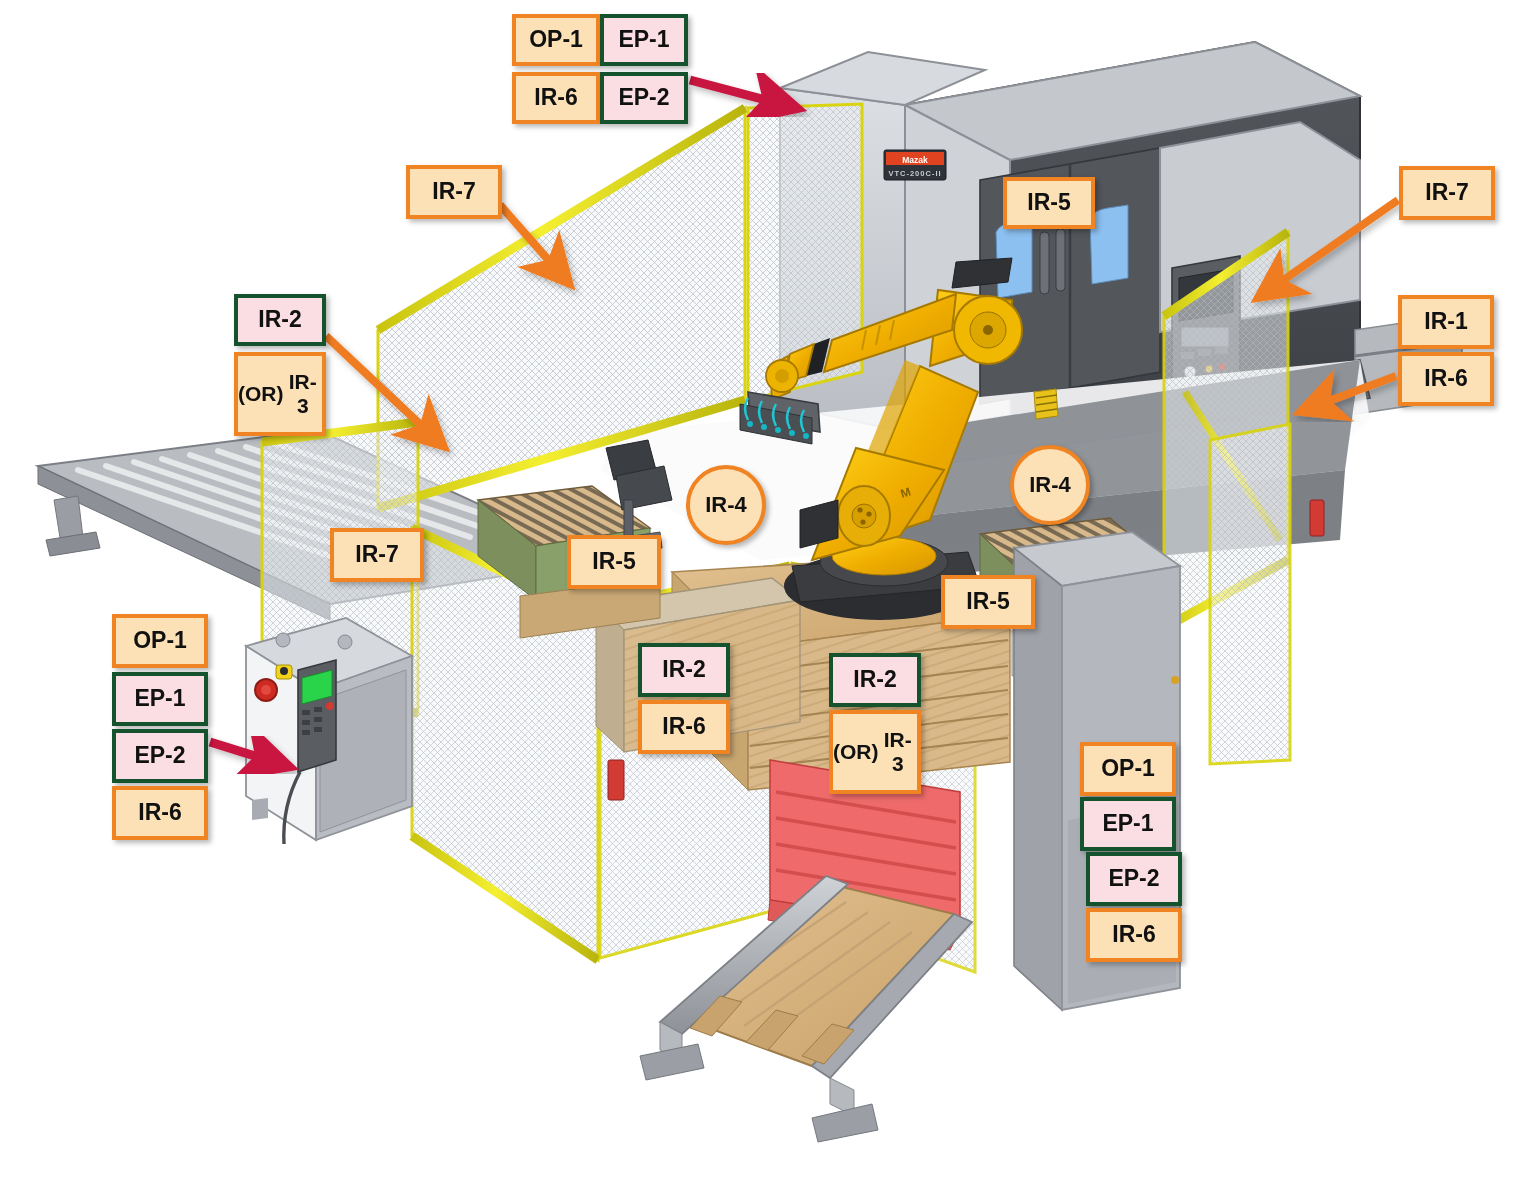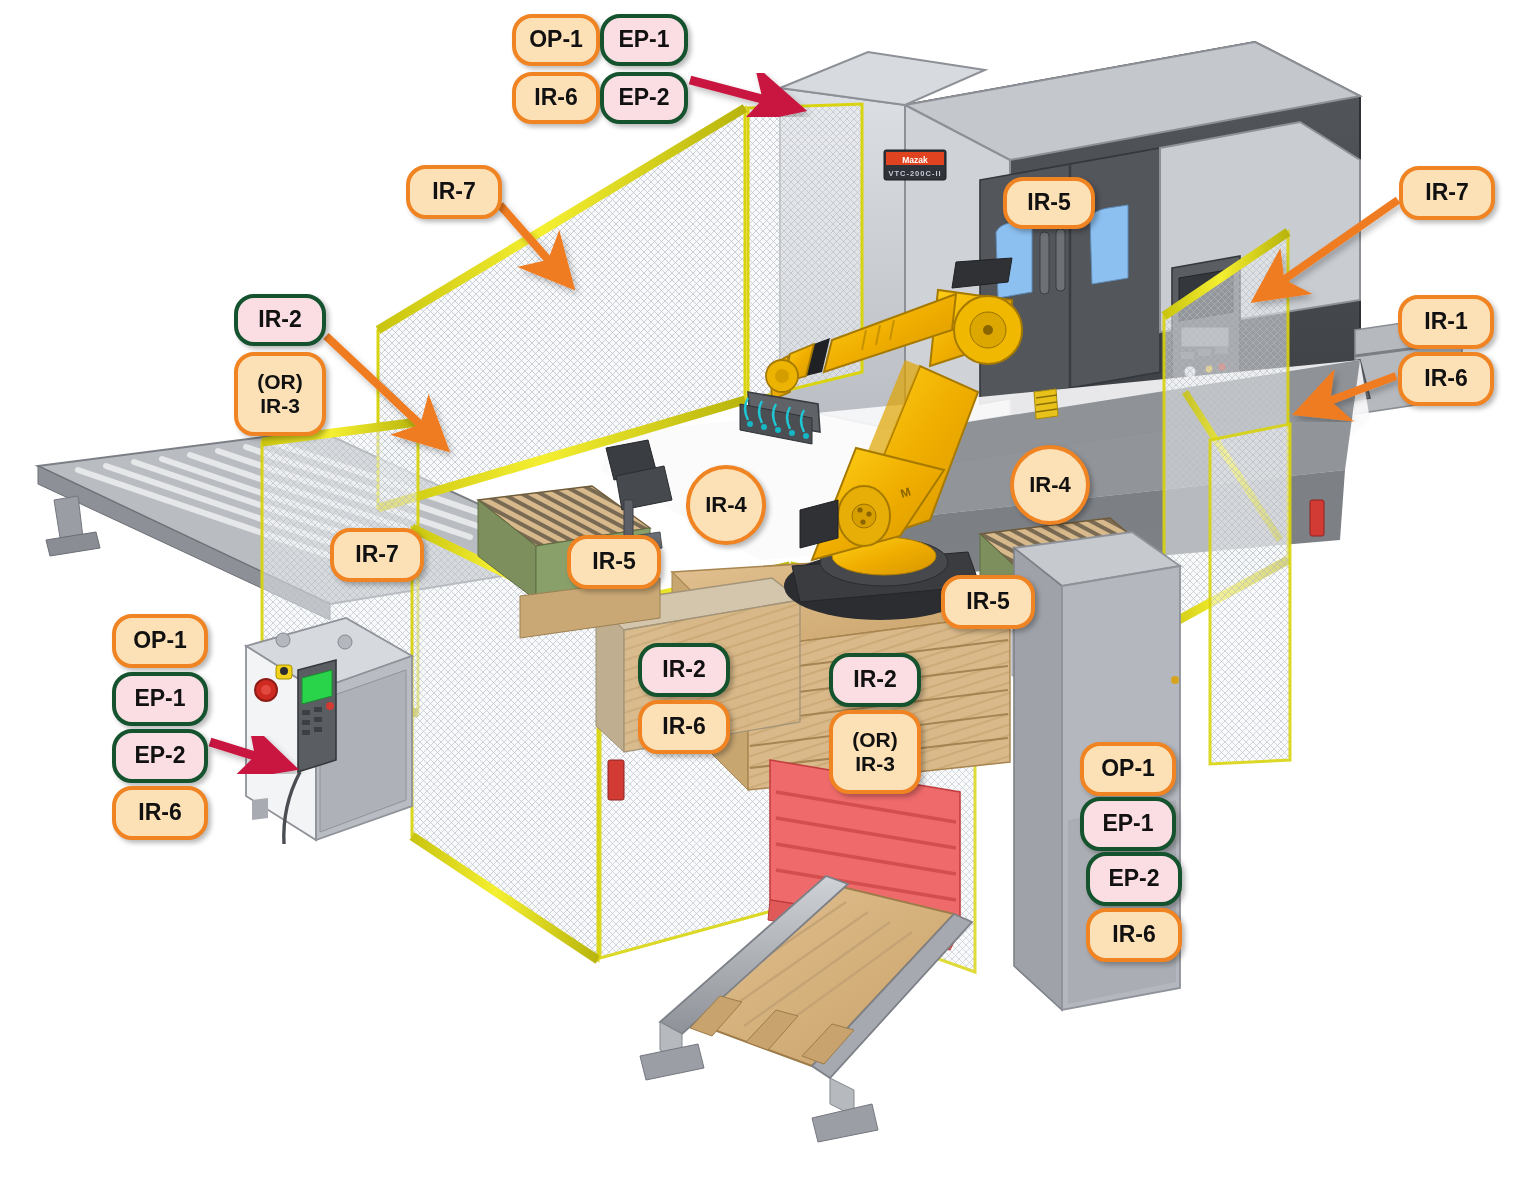--- a/index.html
+++ b/index.html
@@ -1,25 +1,25 @@
 <!DOCTYPE html>
 <html><head>
 <meta charset="utf-8">
 <style>
   html,body{margin:0;padding:0;background:#fff;}
   body{font-family:"Liberation Sans",sans-serif;}
   #stage{position:relative;width:1536px;height:1187px;background:#ffffff;overflow:hidden;}
   #scene{position:absolute;inset:0;}
   .cal{position:absolute;box-sizing:border-box;display:flex;align-items:center;justify-content:center;
        text-align:center;font-weight:700;color:#111;line-height:1.12;
-       box-shadow:3px 3px 5px rgba(0,0,0,.28);border-radius:20px;}
+       box-shadow:3px 3px 5px rgba(0,0,0,.28);}
   .cal.ir{background:#fce0b6;border:4px solid #f08322;}
   .cal.ep{background:#fbdde4;border:4px solid #14532d;}
   .cal.circ{background:#fce0b6;border:4px solid #f08322;border-radius:50%;}
-  .cal.two{flex-direction:column;}
+  .cal.two{}
 </style>
 </head>
 <body>
 
 <div id="stage">
 
   <svg id="scene" viewBox="0 0 1536 1187">
     <defs>
       <linearGradient id="gMachL" x1="0" y1="0" x2="0" y2="1">
         <stop offset="0" stop-color="#dcdfe3"></stop>

